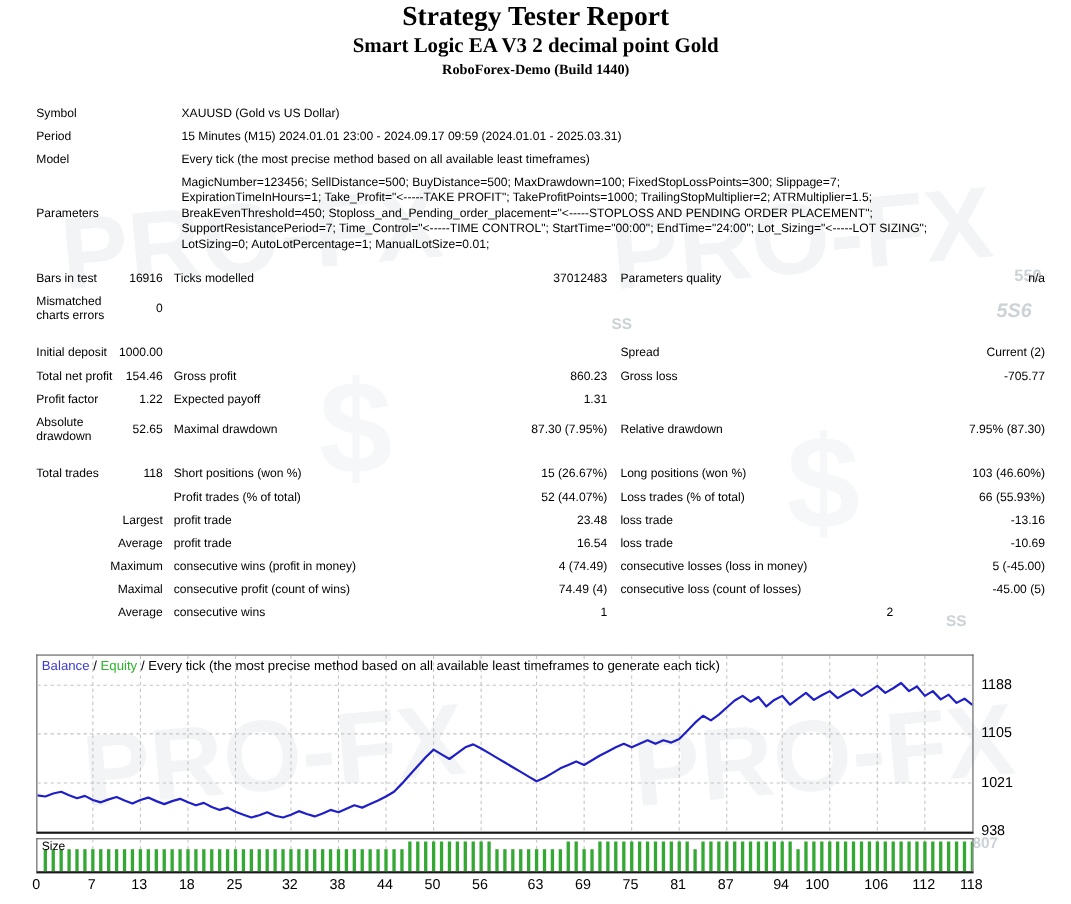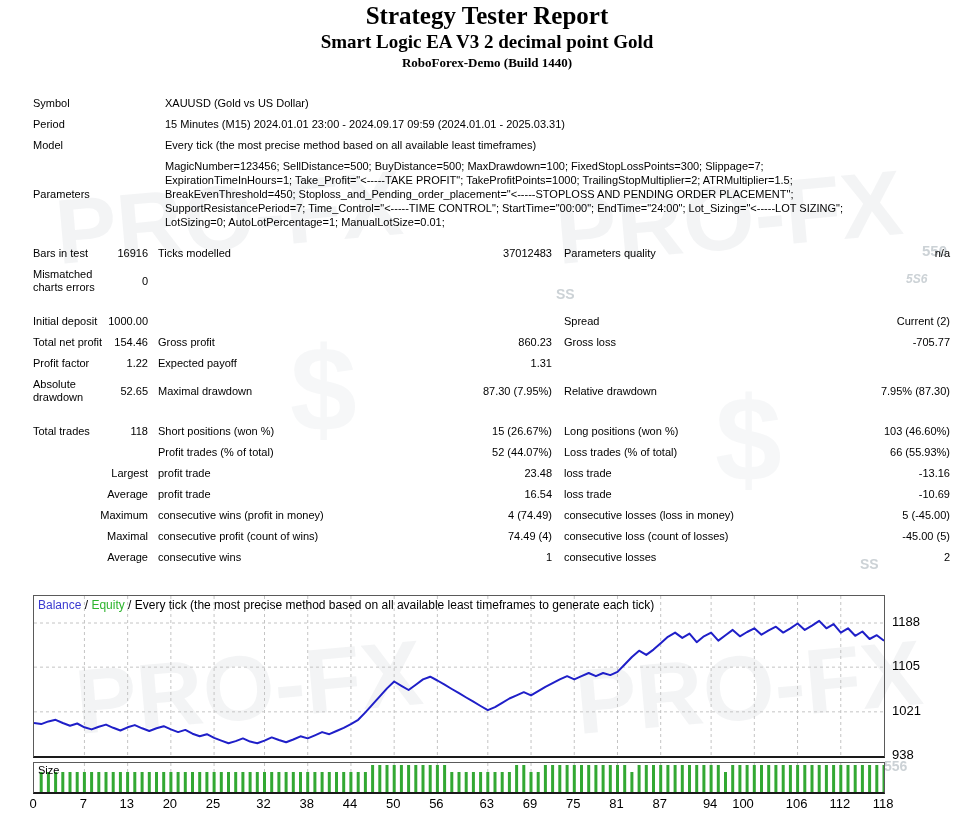--- a/index.html
+++ b/index.html
@@ -43,24 +43,24 @@
 </style>
 </head>
 <body>
 
 <div id="wm-layer">
     <div class="wm" style="left: 55px; top: 165px; font-size: 92px; color: rgba(140, 150, 160, 0.1); transform: rotate(-5deg);">PRO-FX</div>
     <div class="wm" style="left: 555px; top: 165px; font-size: 92px; color: rgba(140, 150, 160, 0.1); transform: rotate(-5deg);">PRO-FX</div>
     <div class="wm" style="left: 75px; top: 635px; font-size: 92px; color: rgba(140, 150, 160, 0.1); transform: rotate(-5deg);">PRO-FX</div>
     <div class="wm" style="left: 575px; top: 635px; font-size: 92px; color: rgba(140, 150, 160, 0.1); transform: rotate(-5deg);">PRO-FX</div>
     <div class="wm" style="left: 922px; top: 242px; font-size: 15px; color: rgb(204, 210, 214);">550</div>
-    <div class="wm" style="left: 906px; top: 272px; font-size: 12px; color: rgb(204, 210, 214); font-style: italic;">5S6</div>
+    <div class="wm" style="left: 906px; top: 272px; font-size: 18px; color: rgb(204, 210, 214); font-style: italic;">5S6</div>
     <div class="wm" style="left: 556px; top: 286px; font-size: 14px; color: rgb(204, 210, 214);">SS</div>
     <div class="wm" style="left: 860px; top: 556px; font-size: 14px; color: rgb(204, 210, 214);">SS</div>
-    <div class="wm" style="left: 884px; top: 758px; font-size: 14px; color: rgb(204, 210, 214);">556</div>
+    <div class="wm" style="left: 884px; top: 758px; font-size: 14px; color: rgb(204, 210, 214);">807</div>
     <div class="wm" style="left: 290px; top: 320px; font-size: 120px; color: rgba(140, 150, 160, 0.08);">$</div>
     <div class="wm" style="left: 715px; top: 370px; font-size: 120px; color: rgba(140, 150, 160, 0.08);">$</div>
   </div>
 
 <div class="content">
   <div class="report-header">
     <div class="title">Strategy Tester Report</div>
     <div class="subtitle">Smart Logic EA V3 2 decimal point Gold</div>
     <div class="server">RoboForex-Demo (Build 1440)</div>
   </div>
@@ -184,21 +184,20 @@
           <div class="merged">Maximal</div>
           <div class="c3">consecutive profit (count of wins)</div>
           <div class="c4">74.49 (4)</div>
           <div class="c5">consecutive loss (count of losses)</div>
           <div class="c6">-45.00 (5)</div>
         </div>
         <div class="stat-row">
           <div class="merged">Average</div>
           <div class="c3">consecutive wins</div>
           <div class="c4">1</div>
-          <div class="c5">consecutive losses</div>
           <div class="c6">2</div>
         </div>
       </div>
     </div>
 </div>
 
 <div class="chart-panel">
   <div class="chart-legend"><span style="color: rgb(58, 58, 208);">Balance</span><span> / </span><span style="color: rgb(45, 180, 45);">Equity</span><span> / </span><span>Every tick (the most precise method based on all available least timeframes to generate each tick)</span></div>
   <svg id="chart-svg" width="850" height="160" viewBox="0 0 850 160">
       <line x1="50.42372881355932" y1="0" x2="50.42372881355932" y2="160" stroke="#c4c4c4" stroke-width="1" stroke-dasharray="3,3"></line>
@@ -371,21 +370,21 @@
 <div class="y-labels" id="ylab">
     <div class="y-label" style="top: 614px;">1188</div>
     <div class="y-label" style="top: 658.156px;">1105</div>
     <div class="y-label" style="top: 702.844px;">1021</div>
     <div class="y-label" style="top: 747px;">938</div>
   </div>
 <div class="x-labels" id="xlab">
     <div class="x-label" style="left: 0px;">0</div>
     <div class="x-label" style="left: 50.4237px;">7</div>
     <div class="x-label" style="left: 93.6441px;">13</div>
-    <div class="x-label" style="left: 136.864px;">20</div>
+    <div class="x-label" style="left: 136.864px;">18</div>
     <div class="x-label" style="left: 180.085px;">25</div>
     <div class="x-label" style="left: 230.508px;">32</div>
     <div class="x-label" style="left: 273.729px;">38</div>
     <div class="x-label" style="left: 316.949px;">44</div>
     <div class="x-label" style="left: 360.169px;">50</div>
     <div class="x-label" style="left: 403.39px;">56</div>
     <div class="x-label" style="left: 453.814px;">63</div>
     <div class="x-label" style="left: 497.034px;">69</div>
     <div class="x-label" style="left: 540.254px;">75</div>
     <div class="x-label" style="left: 583.475px;">81</div>

